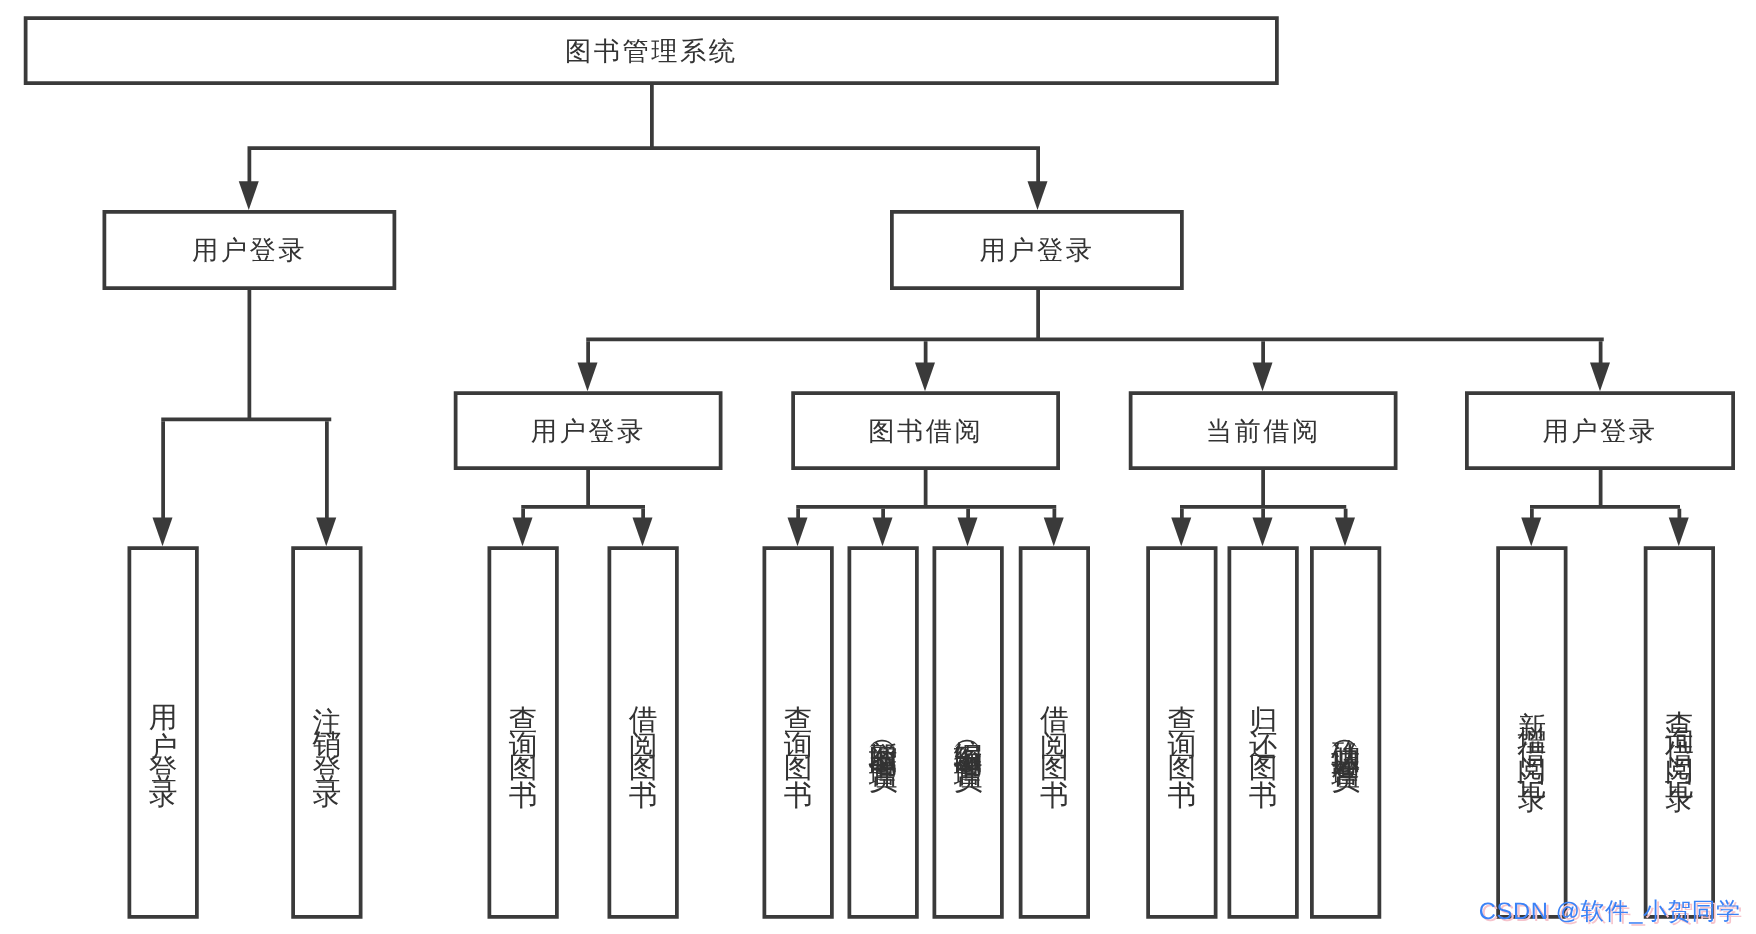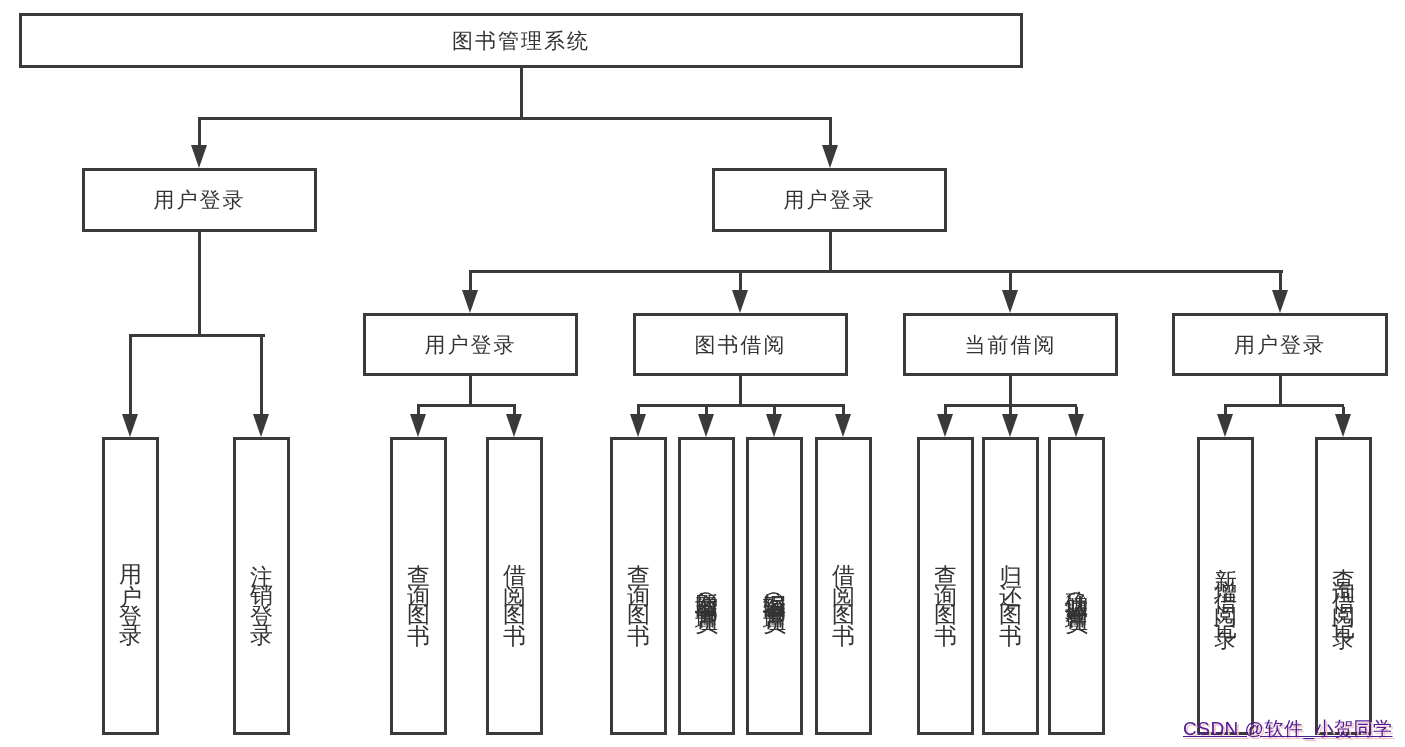--- a/index.html
+++ b/index.html
@@ -23,23 +23,22 @@
   .len6 .vtext{letter-spacing:12px;}
   .len9 .vtext{letter-spacing:3px;}
   .line{position:absolute;background:var(--line);z-index:1;}
   .arrow{
     position:absolute;width:0;height:0;z-index:1;
     border-left:8px solid transparent;border-right:8px solid transparent;
     border-top:23px solid var(--line);
   }
   .watermark{
     position:absolute;left:1183px;top:716px;z-index:3;
-    font-size:19px;color:#4c1d95;letter-spacing:0.5px;white-space:nowrap;
+    font-size:19px;color:#3b82f6;letter-spacing:0.5px;white-space:nowrap;
     text-shadow:2px 2px 0 #f6c3cb;
-    text-decoration:underline;
   }
 </style>
 </head>
 <body>
 
 <div class="canvas">
 
   <div id="connector-layer">
       <div class="line" style="left: 520px; top: 68px; width: 3px; height: 50px;"></div>
       <div class="line" style="left: 198px; top: 117px; width: 634px; height: 3px;"></div>

